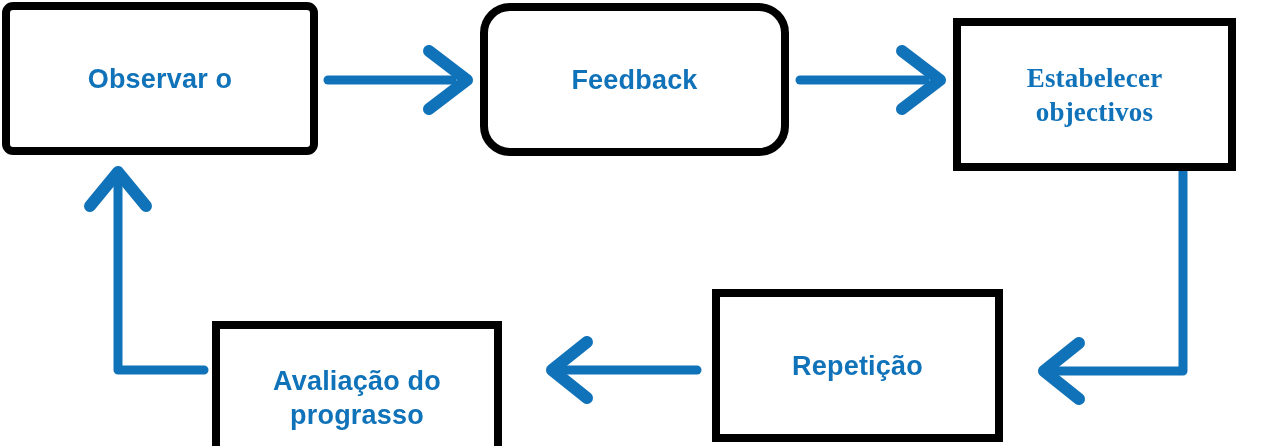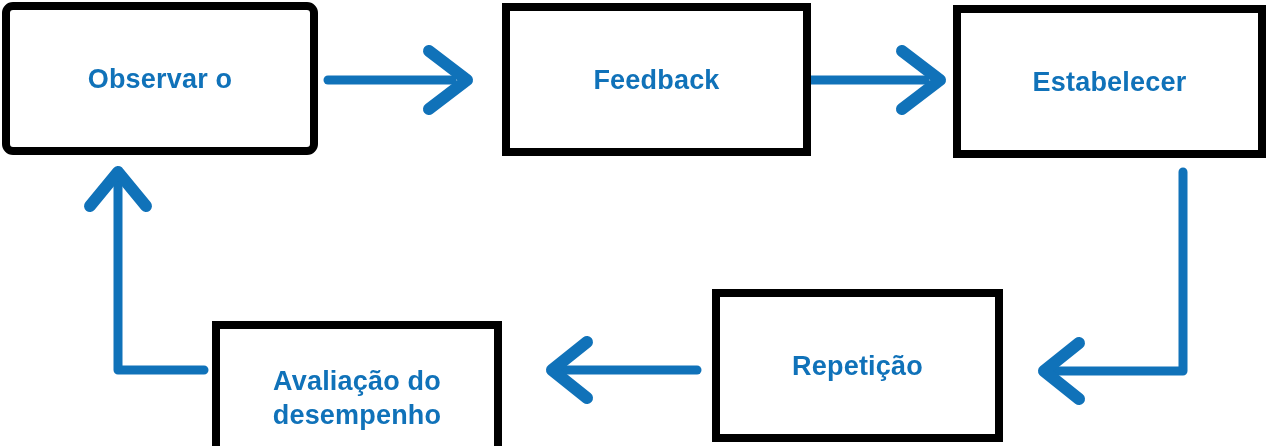--- a/index.html
+++ b/index.html
@@ -36,22 +36,22 @@
     color: var(--text, #1072B9);
     font-weight: bold;
     font-size: 27px;
     line-height: 34px;
     letter-spacing: 0.2px;
   }
   .node .label span { display: block; }
 
   
   .box-observar    { left: 2px;   top: 2px;   width: 316px; height: 153px; border-radius: 11px; }
-  .box-feedback    { left: 502px; top: 3px;   width: 309px; height: 153px; }
-  .box-estabelecer { left: 953px; top: 5px;   width: 313px; height: 153px; }
+  .box-feedback    { left: 480px; top: 3px;   width: 309px; height: 153px; border-radius: 30px; }
+  .box-estabelecer { left: 953px; top: 18px;   width: 283px; height: 153px; font-family: Liberation Serif, serif; }
   .box-repeticao   { left: 712px; top: 289px; width: 291px; height: 153px; }
   .box-avaliacao   { left: 212px; top: 289px; width: 290px; height: 153px; margin-top: 32px; }
 </style>
 </head>
 <body>
 
 <div class="canvas">
 
   <svg class="arrow-layer" viewBox="0 0 1272 446" fill="none" stroke-linecap="round" stroke-linejoin="round">
 
@@ -90,29 +90,30 @@
   <div class="node box-feedback">
     <div class="label">
       <span>Feedback</span>
       <span></span>
     </div>
   </div>
 
   <div class="node box-estabelecer">
     <div class="label">
       <span>Estabelecer</span>
+      <span>objectivos</span>
     </div>
   </div>
 
   <div class="node box-repeticao">
     <div class="label">
       <span>Repetição</span>
     </div>
   </div>
 
   <div class="node box-avaliacao">
     <div class="label">
       <span>Avaliação do</span>
-      <span>desempenho</span>
+      <span>prograsso</span>
     </div>
   </div>
 
 </div>
 
 </body></html>

